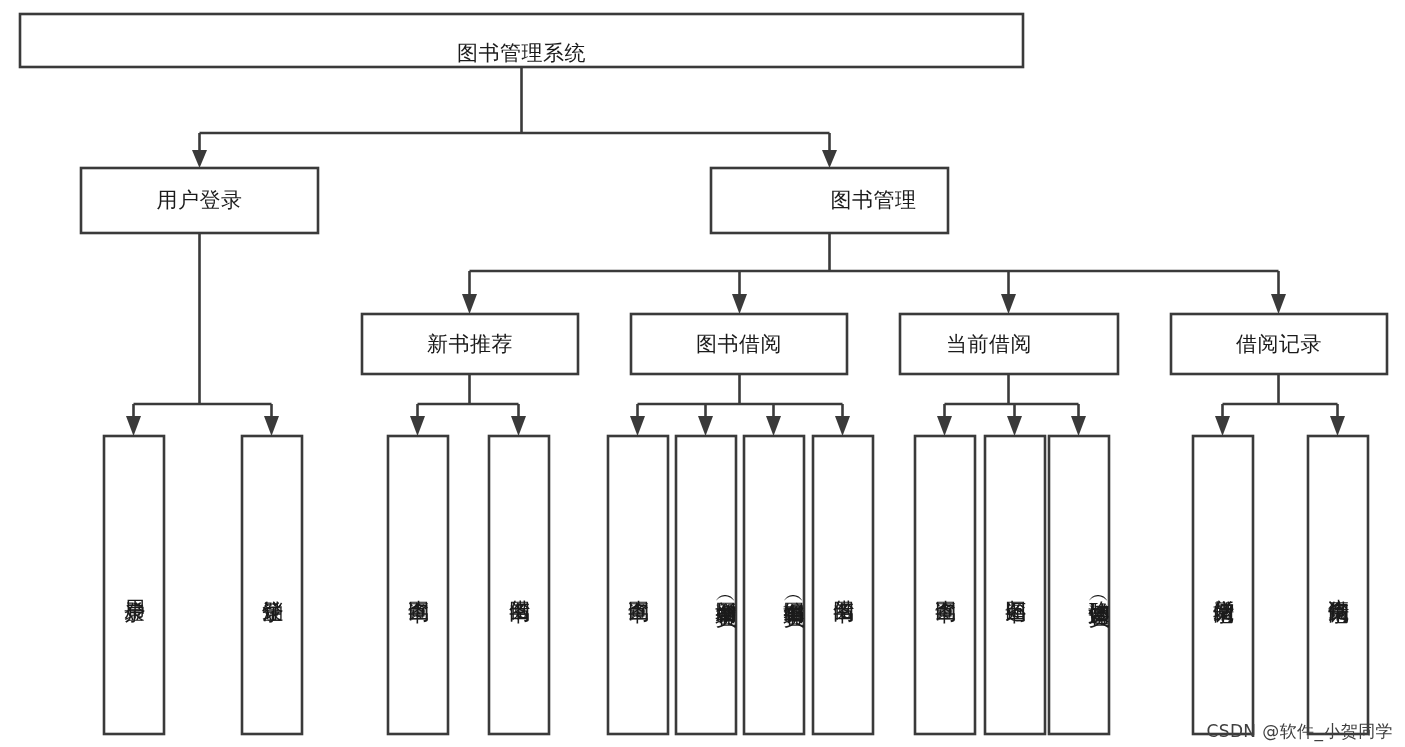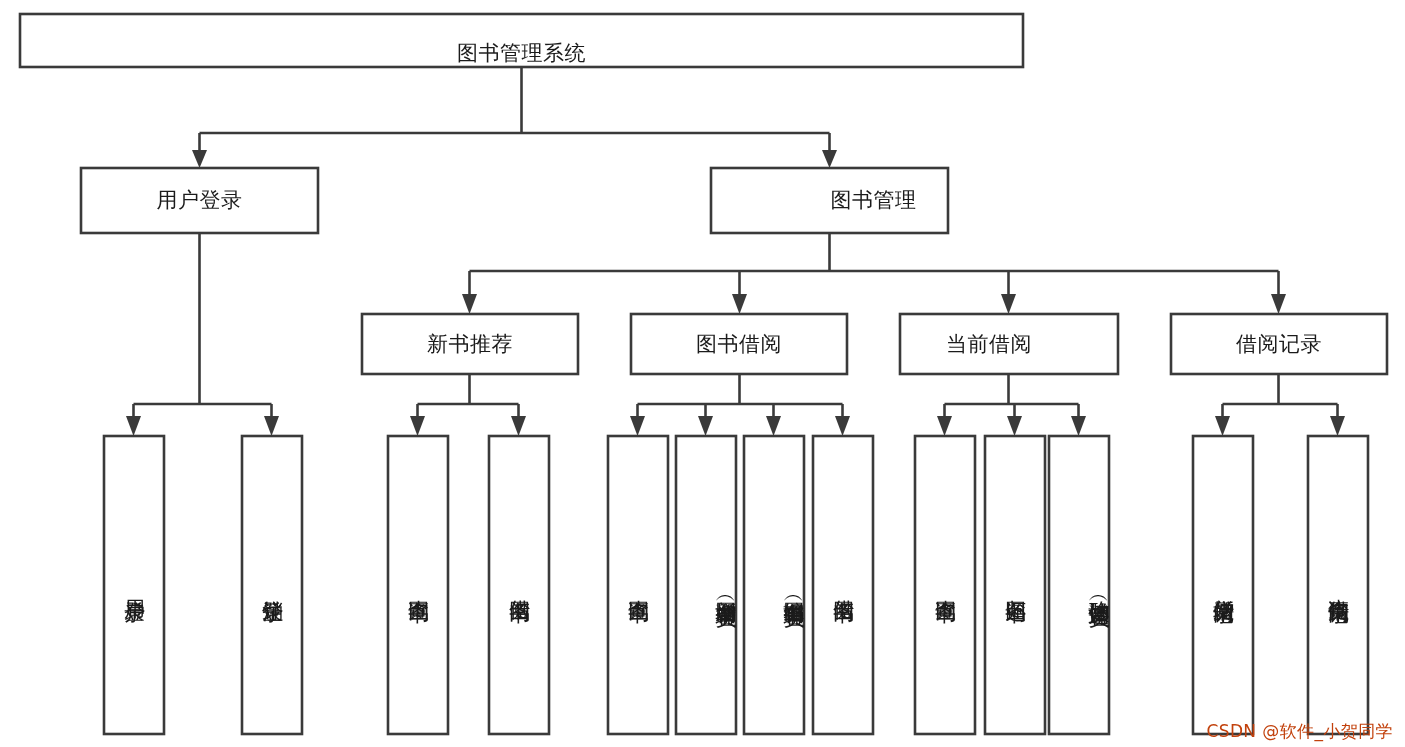--- a/index.html
+++ b/index.html
@@ -64,21 +64,21 @@
     letter-spacing: 1px;
     writing-mode: vertical-rl;
     text-orientation: upright;
     white-space: nowrap;
     pointer-events: none;
   }
   #watermark {
     position: absolute;
     right: 12px;
     bottom: 4px;
-    color: #c2410c;
+    color: #404040;
     font-size: 17px;
     letter-spacing: 0.4px;
     white-space: nowrap;
     user-select: none;
   }
 </style>
 </head>
 <body>
 
 <div id="diagram-root">

